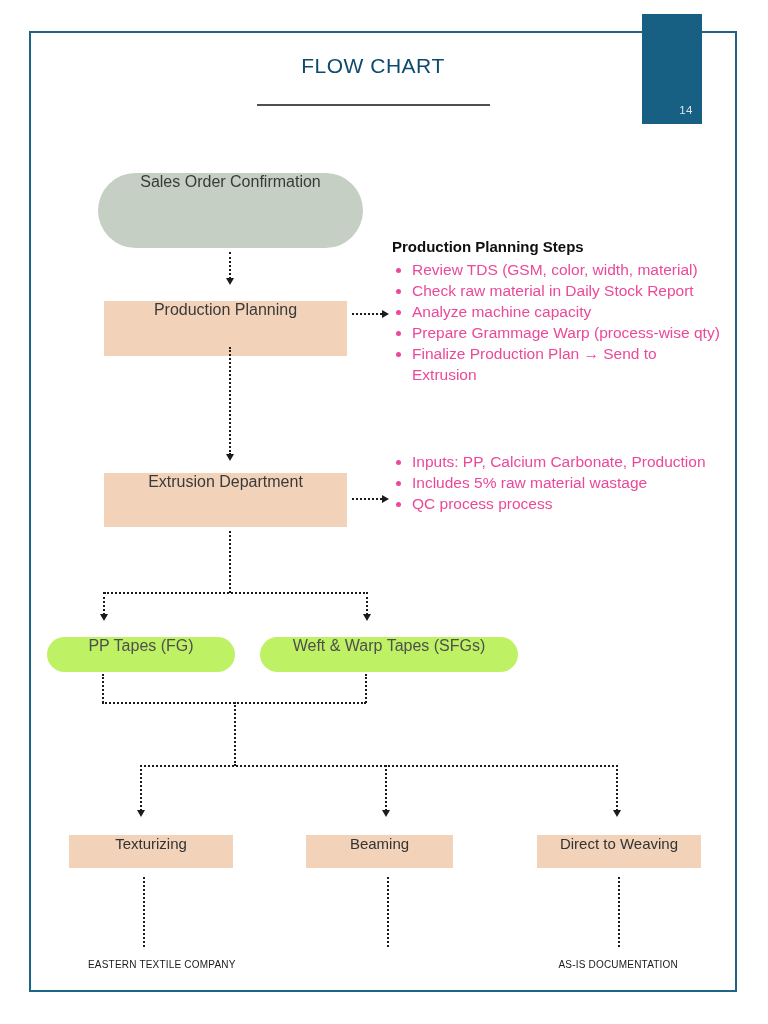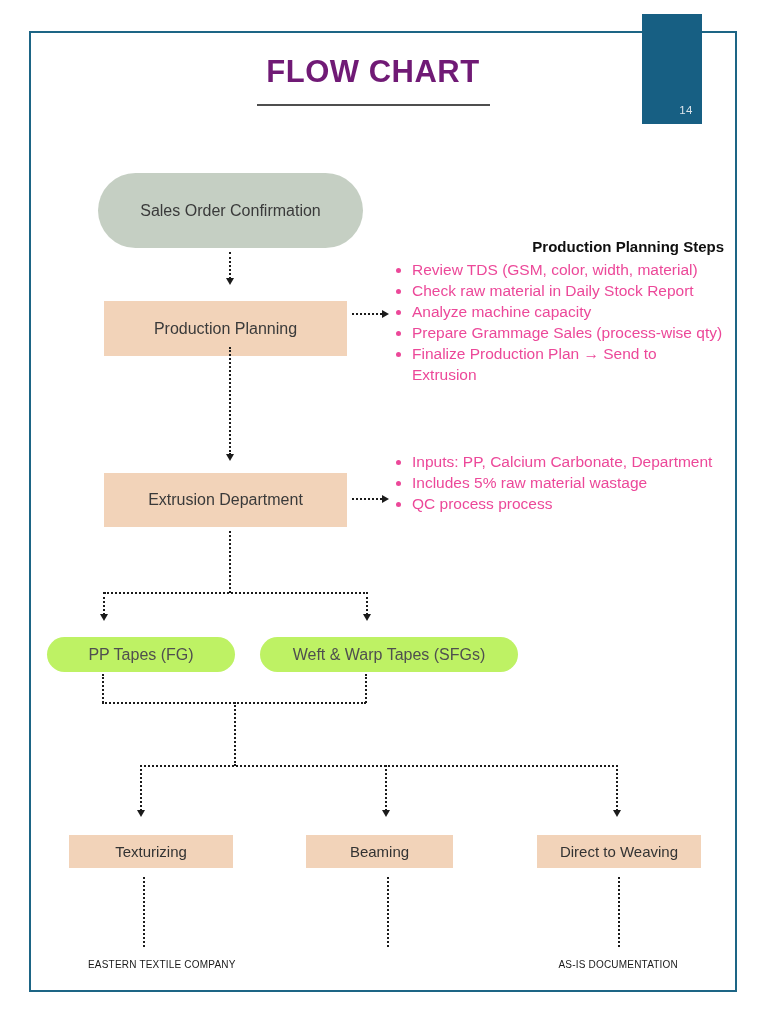--- a/index.html
+++ b/index.html
@@ -5,26 +5,26 @@
   html,body{margin:0;padding:0;background:#ffffff;}
   .page{
     position:relative;width:768px;height:1024px;background:#ffffff;overflow:hidden;
     font-family:"Liberation Sans","DejaVu Sans",sans-serif;color:#3a3a3a;
   }
   .page-border{position:absolute;left:29px;top:31px;width:704px;height:957px;border:2px solid #1d6585;}
   .page-num-box{position:absolute;left:618px;top:14px;width:60px;height:110px;background:#175f83;z-index:3;margin-left:24px;}
   .page-num{position:absolute;right:9px;bottom:8px;font-size:11.5px;color:#dbe4ea;letter-spacing:0.5px;}
   .title{
     position:absolute;left:233px;top:54px;width:280px;text-align:center;
-    font-size:31px;font-weight:700;color:#701a75;letter-spacing:0.5px;
+    font-size:21px;font-weight:400;color:#0c4a6e;letter-spacing:0.5px;
   }
   .title-underline{position:absolute;left:257px;top:104px;width:233px;height:2px;background:#4f4f4f;}
 
   .node{
-    position:absolute;display:flex;align-items:center;justify-content:center;
+    position:absolute;display:flex;justify-content:center;
     text-align:center;font-size:16px;color:#3a3a3a;
   }
   .pill-sage{background:#c5cfc3;border-radius:40px;}
   .rect-peach{background:#f2d3b9;}
   .pill-gray{background:#bef264;border-radius:18px;color:#4f4f4f;}
   .small-node{font-size:15px;color:#333333;}
 
   .n-sales{left:98px;top:173px;width:265px;height:75px;}
   .n-production{left:104px;top:301px;width:243px;height:55px;}
   .n-extrusion{left:104px;top:473px;width:243px;height:54px;}
@@ -35,21 +35,21 @@
   .n-direct{left:537px;top:835px;width:164px;height:33px;}
 
   .vline{position:absolute;width:0;border-left:2px dotted #1b1b1b;}
   .hline{position:absolute;height:0;border-top:2px dotted #1b1b1b;}
   .arr-down{position:absolute;width:0;height:0;border-left:4px solid transparent;border-right:4px solid transparent;border-top:7px solid #1b1b1b;}
   .arr-right{position:absolute;width:0;height:0;border-top:4px solid transparent;border-bottom:4px solid transparent;border-left:7px solid #1b1b1b;}
 
   .side-block{position:absolute;width:332px;}
   .sb-planning{left:392px;top:238px;}
   .sb-extrusion{left:392px;top:451px;}
-  .side-heading{text-align:right;font-size:15px;font-weight:700;color:#101010;margin:0 0 4px 0;}
+  .side-heading{text-align:left;font-size:15px;font-weight:700;color:#101010;margin:0 0 4px 0;}
   .side-block ul{margin:0;padding-left:20px;}
   .side-block li{font-size:15.5px;line-height:21px;color:#ec4899;}
 
   .footer-left{position:absolute;left:88px;top:959px;font-size:10px;font-weight:500;letter-spacing:0.2px;color:#1a1a1a;}
   .footer-right{position:absolute;left:478px;top:959px;width:200px;text-align:right;font-size:10px;font-weight:500;letter-spacing:0.2px;color:#1a1a1a;}
 </style>
 </head>
 <body>
 
 <div class="page">
@@ -122,28 +122,28 @@
   <div class="vline" style="left:143px;top:877px;height:70px;"></div>
   <div class="vline" style="left:387px;top:877px;height:70px;"></div>
   <div class="vline" style="left:618px;top:877px;height:70px;"></div>
 
   <div class="side-block sb-planning">
     <p class="side-heading">Production Planning Steps</p>
     <ul>
       <li>Review TDS (GSM, color, width, material)</li>
       <li>Check raw material in Daily Stock Report</li>
       <li>Analyze machine capacity</li>
-      <li>Prepare Grammage Sales (process-wise qty)</li>
+      <li>Prepare Grammage Warp (process-wise qty)</li>
       <li>Finalize Production Plan → Send to Extrusion</li>
     </ul>
   </div>
 
   <div class="side-block sb-extrusion">
     <ul>
-      <li>Inputs: PP, Calcium Carbonate, Department</li>
+      <li>Inputs: PP, Calcium Carbonate, Production</li>
       <li>Includes 5% raw material wastage</li>
       <li>QC process process</li>
     </ul>
   </div>
 
   <div class="footer-left">EASTERN TEXTILE COMPANY</div>
   <div class="footer-right">AS-IS DOCUMENTATION</div>
 
 </div>
 

